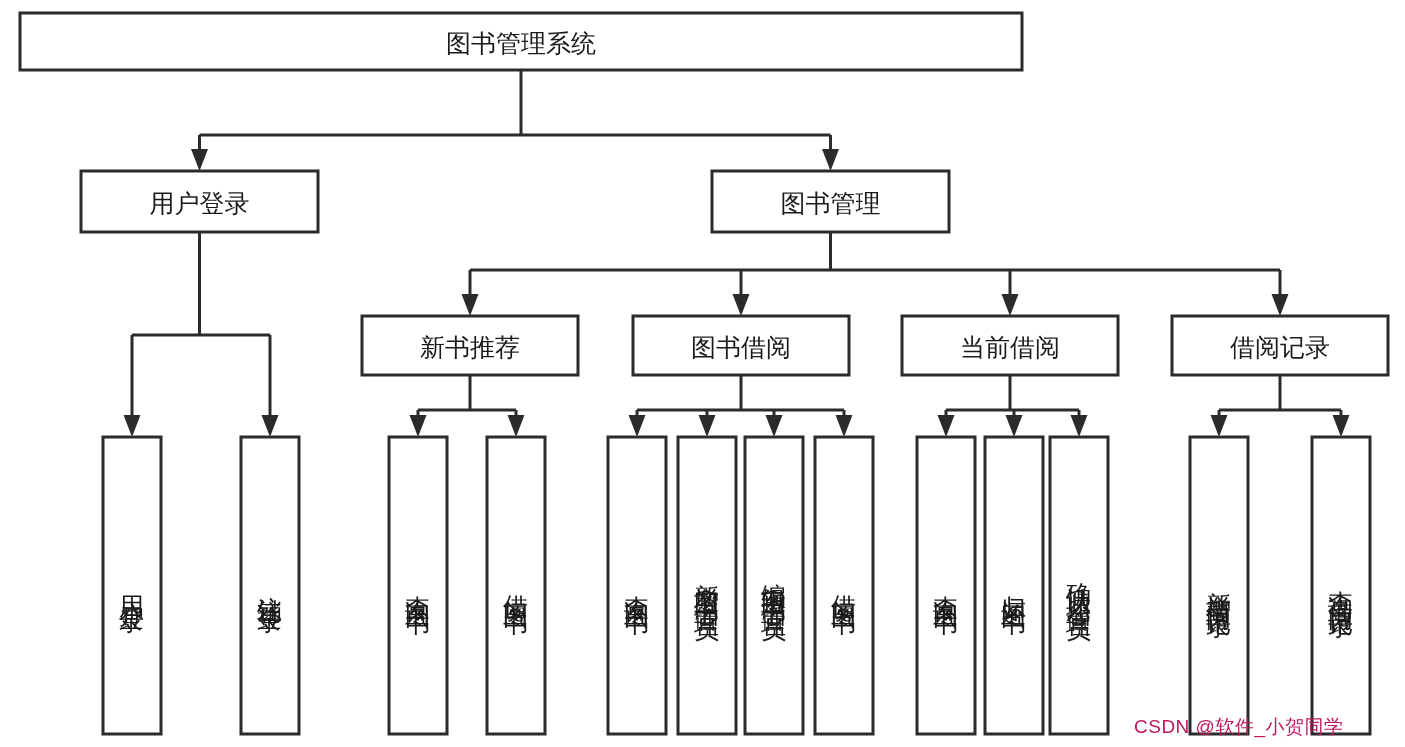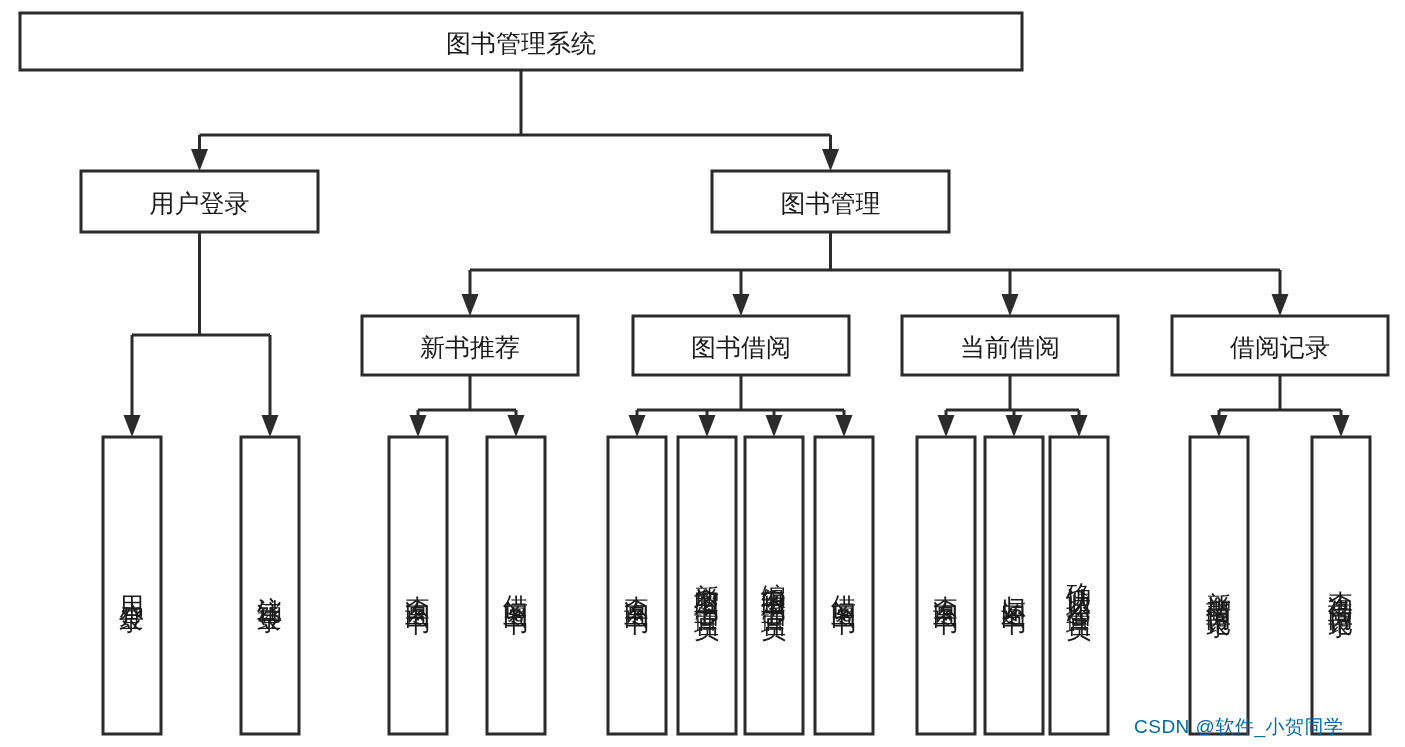--- a/index.html
+++ b/index.html
@@ -202,14 +202,14 @@
         <g>
           <rect class="node-box" x="1190" y="437" width="58" height="297"></rect>
           <text class="node-label-v" x="1219" y="585.5">新增借阅记录</text>
         </g>
         <g>
           <rect class="node-box" x="1312" y="437" width="58" height="297"></rect>
           <text class="node-label-v" x="1341" y="585.5">查询借阅记录</text>
         </g>
       </g>
   </svg>
-  <div class="watermark-text" style="left: 1134px; top: 714px; color: #0369a1;">CSDN @软件_小贺同学</div>
+  <div class="watermark-text" style="left: 1134px; top: 714px; color: #be185d;">CSDN @软件_小贺同学</div>
 </div>
 
 </body></html>

